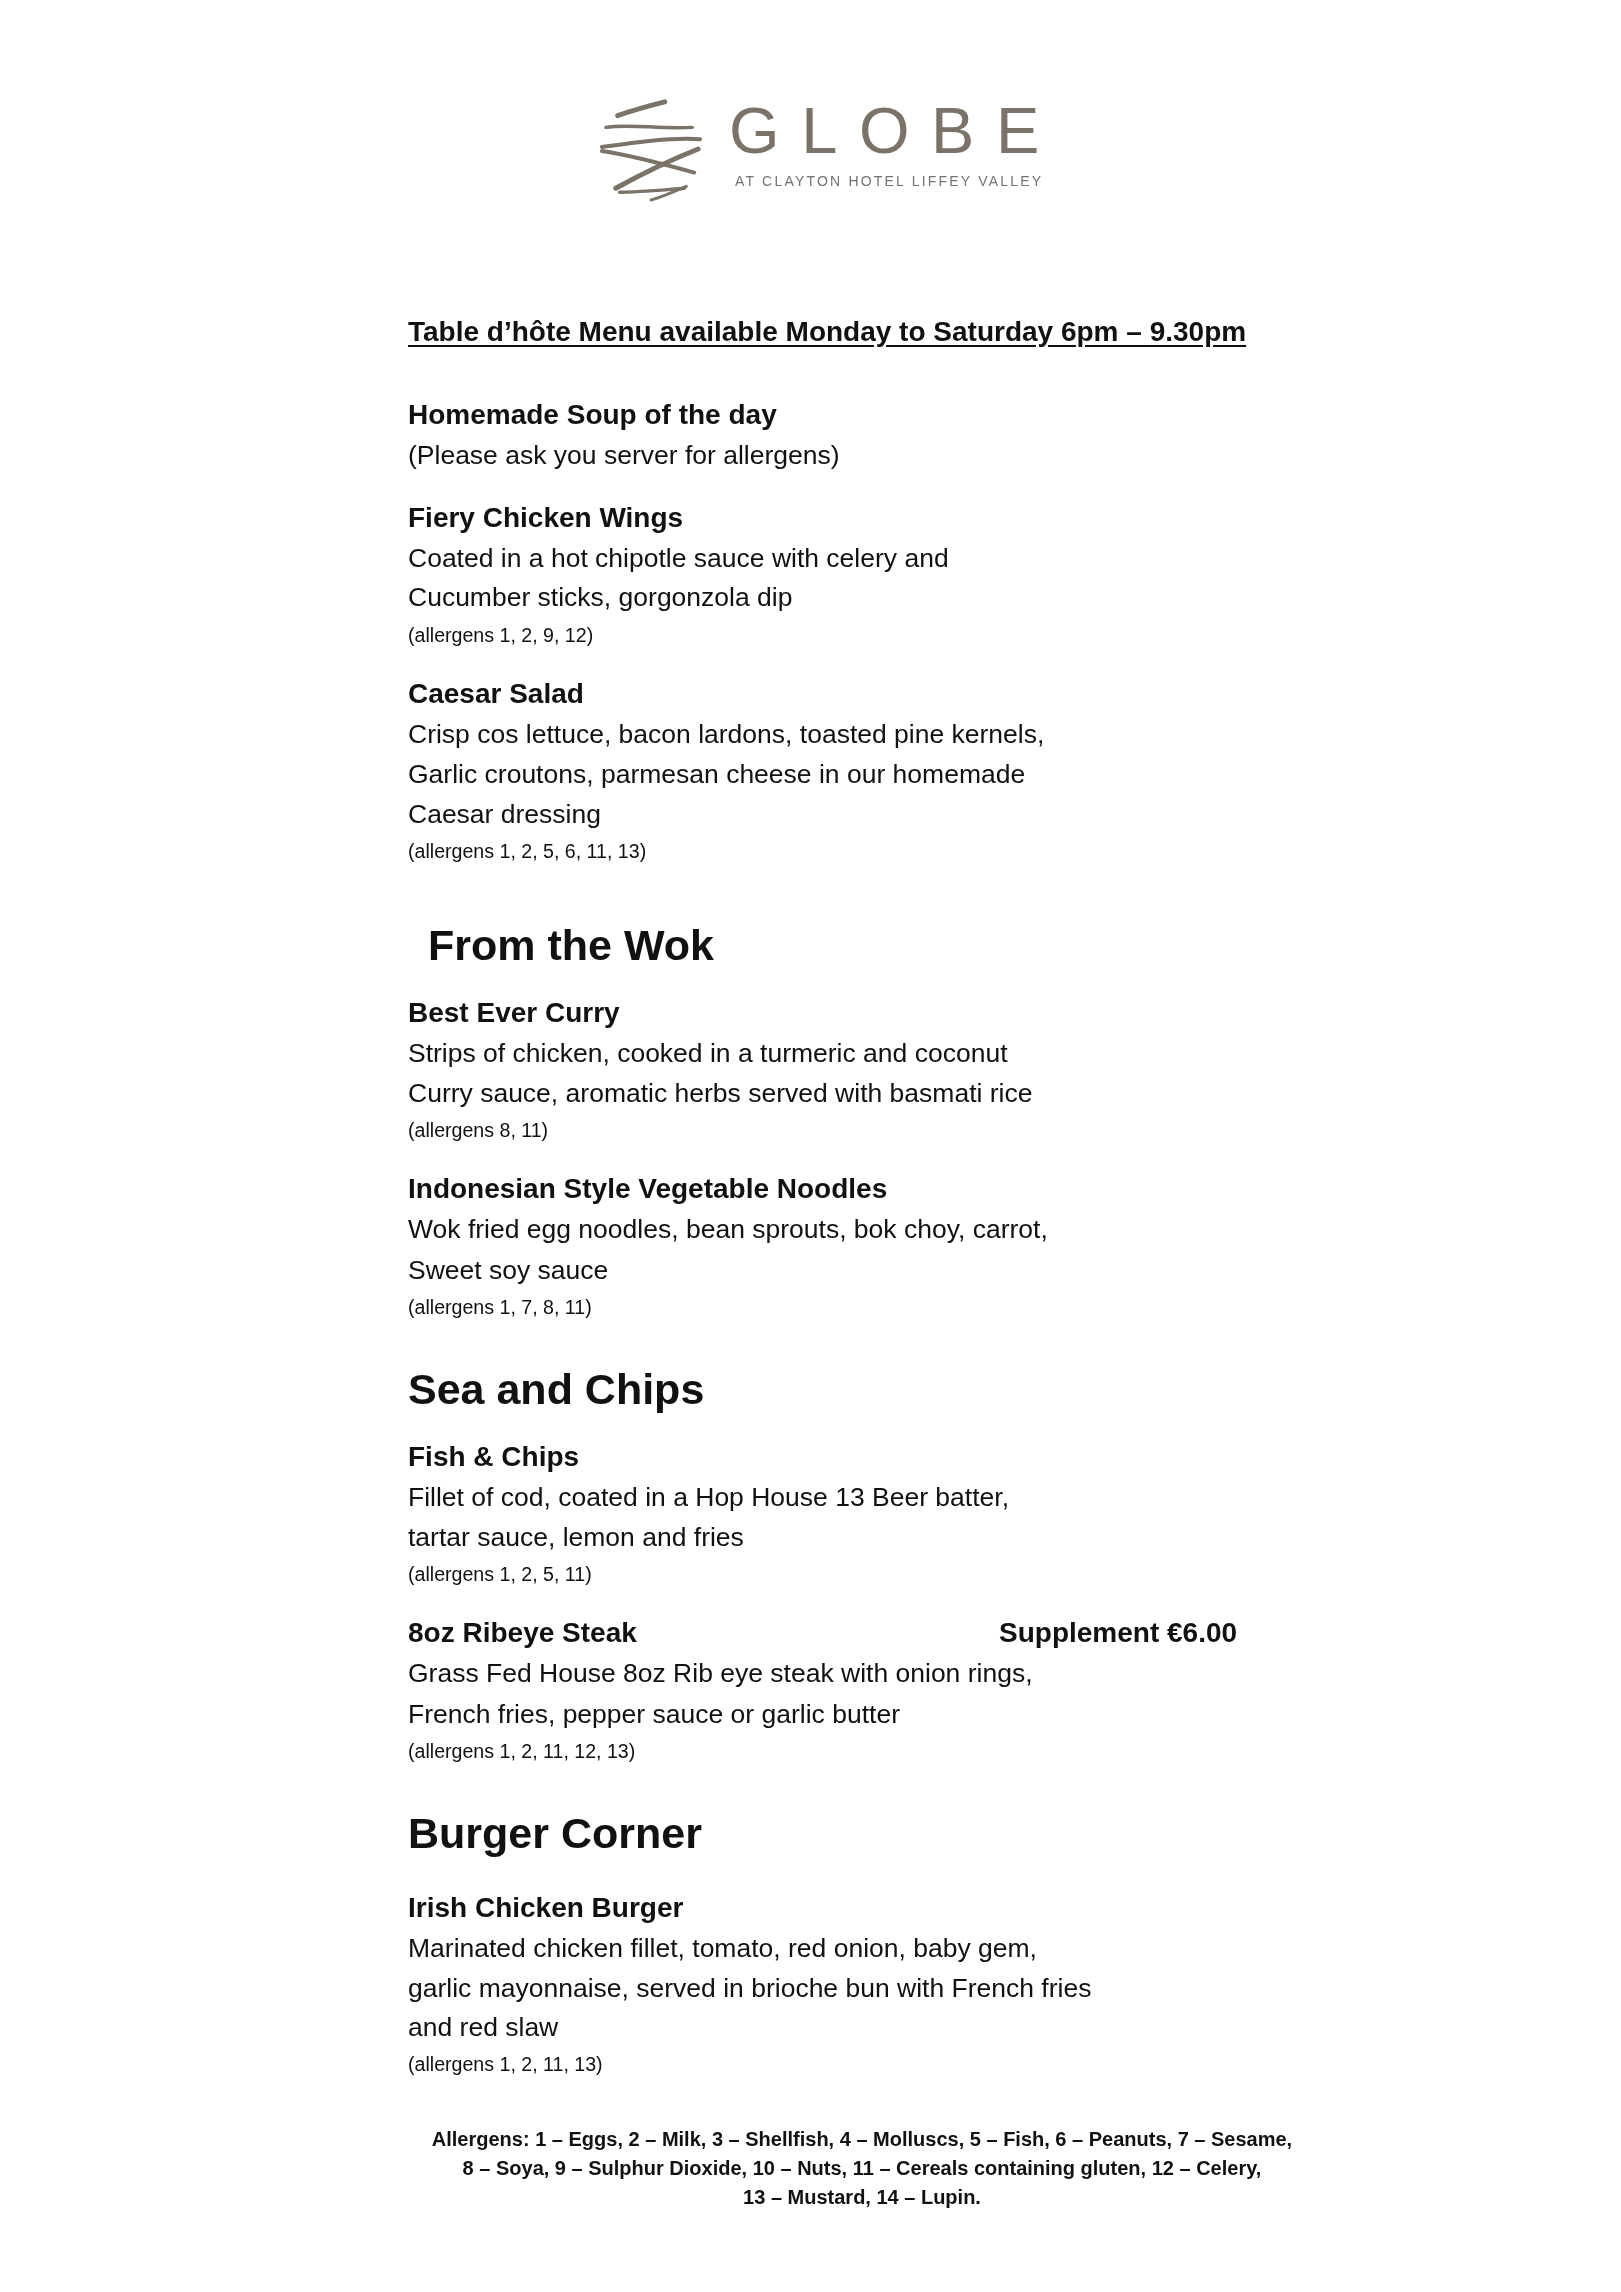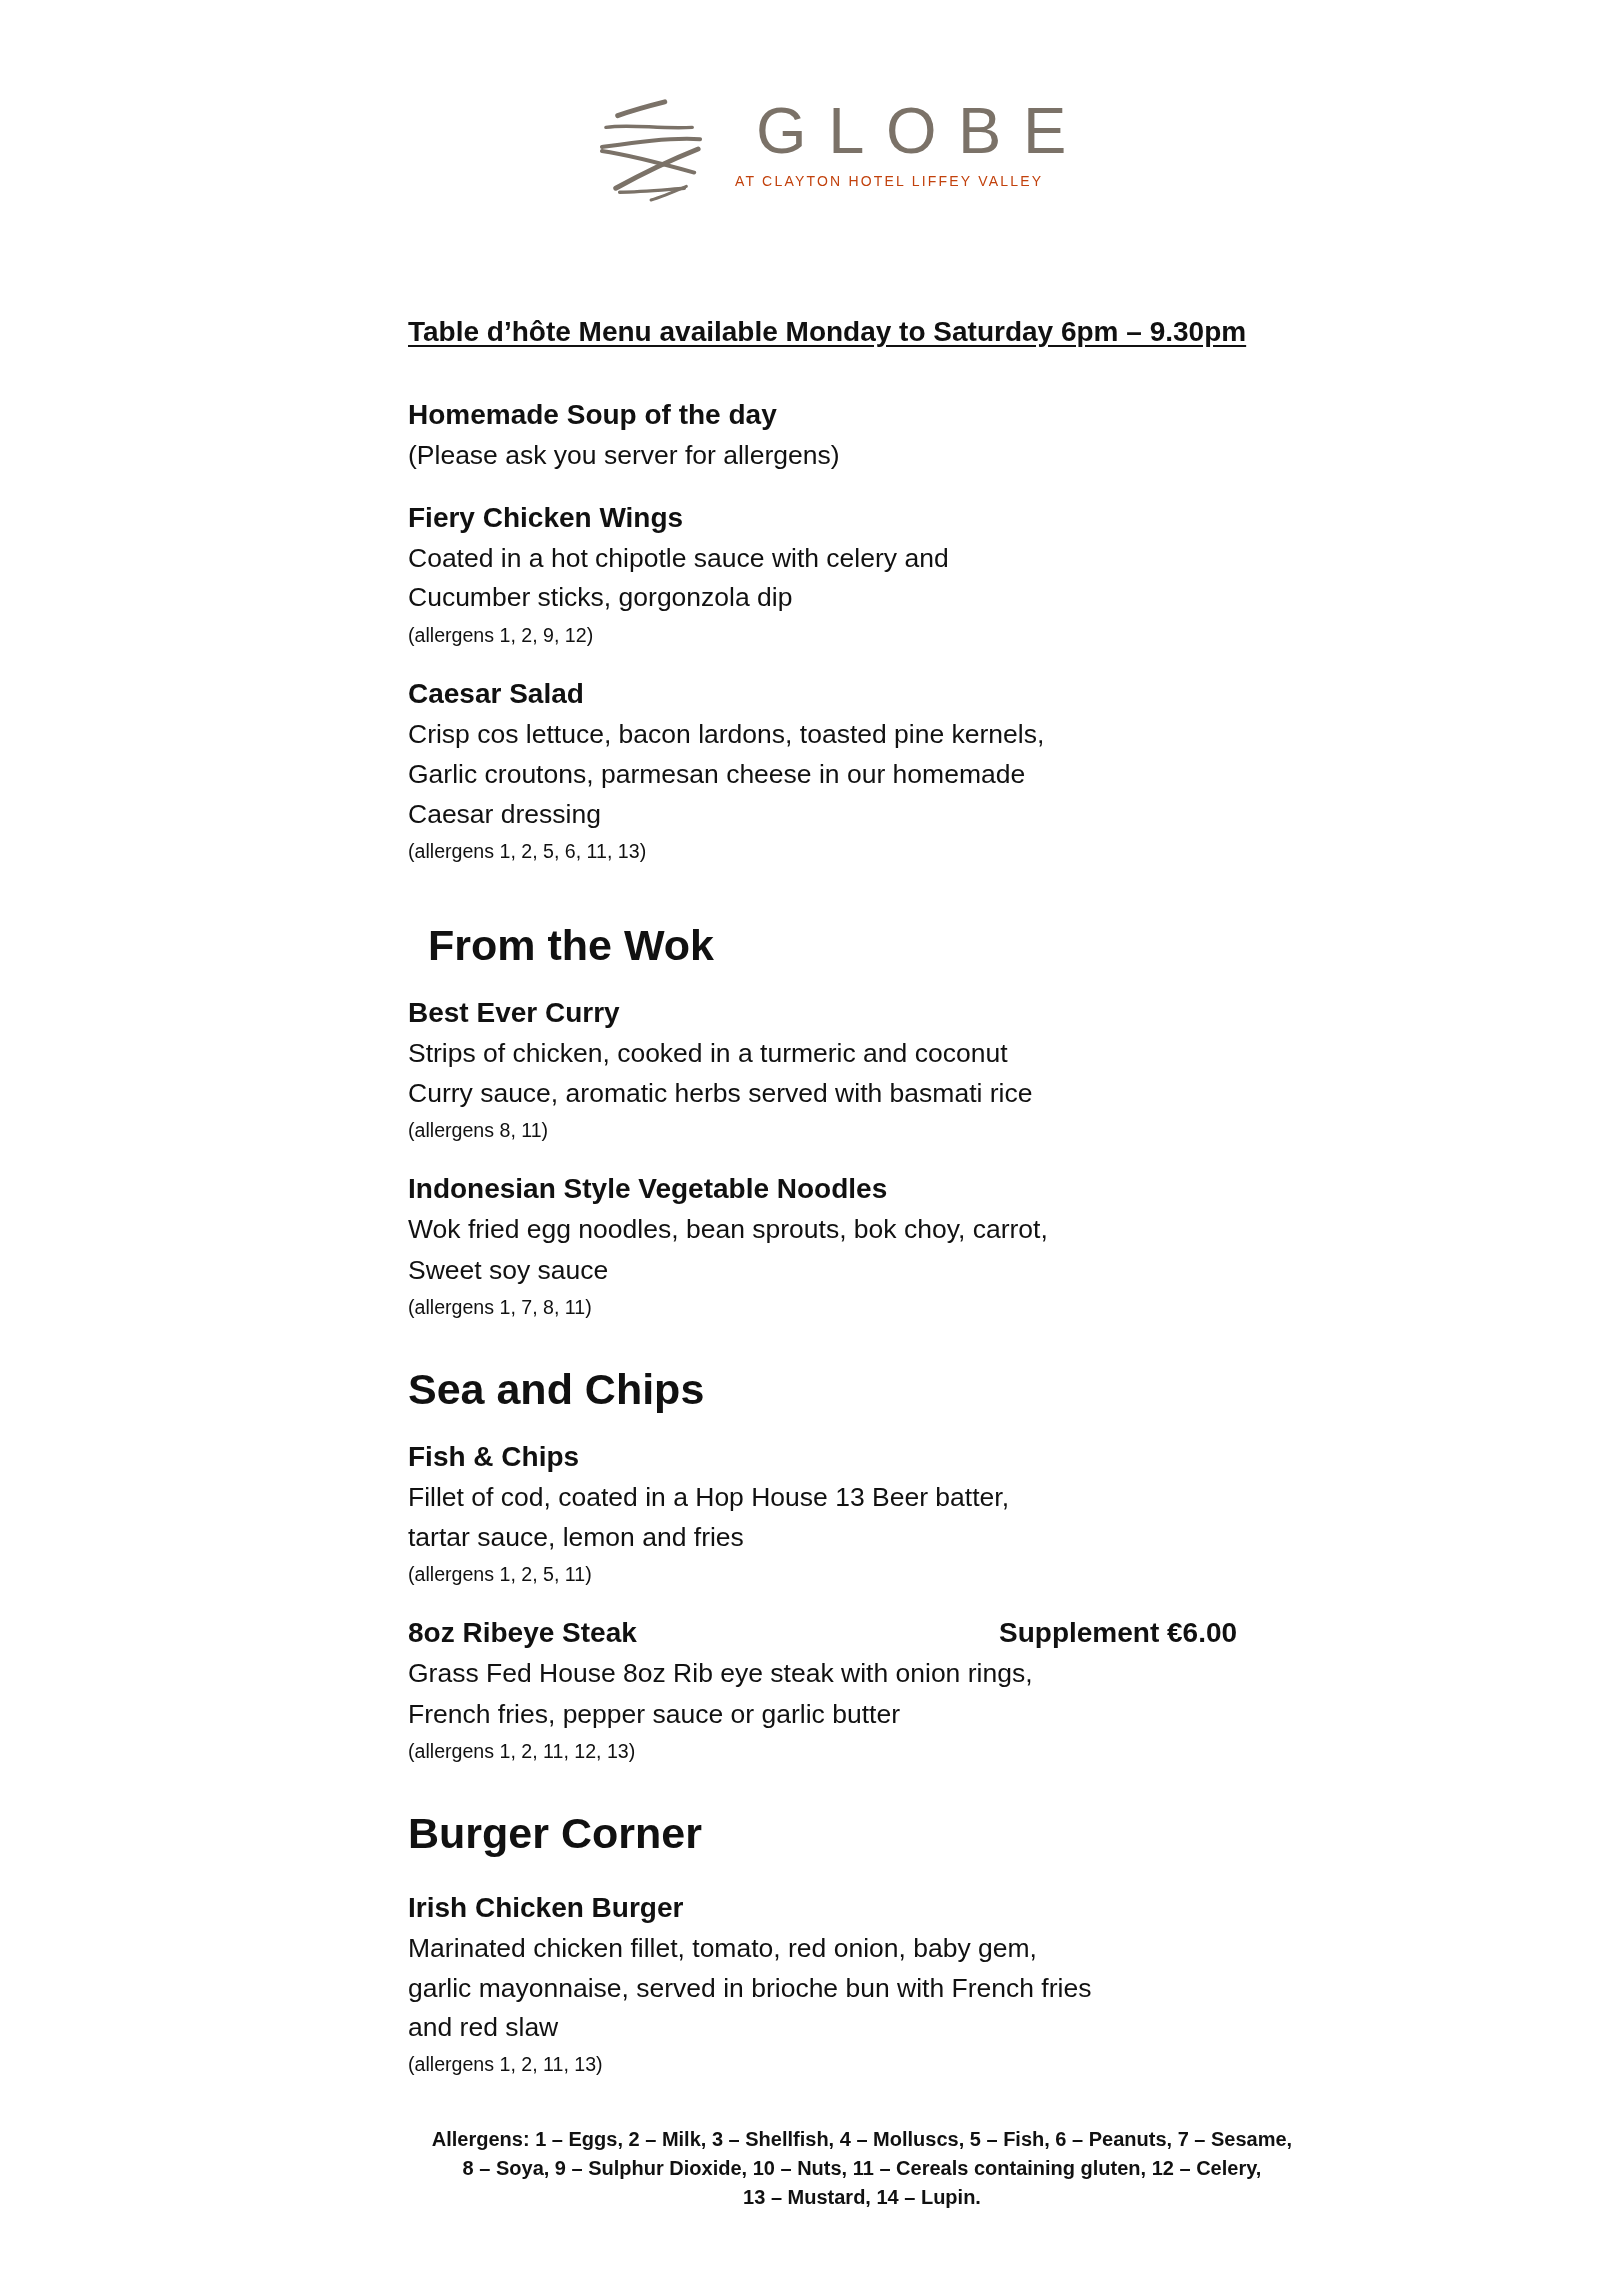--- a/index.html
+++ b/index.html
@@ -1,23 +1,23 @@
 <!DOCTYPE html>
 <html><head>
 <meta charset="utf-8">
 <style>
   html, body { margin: 0; padding: 0; background: #ffffff; }
   body { width: 1621px; height: 2293px; position: relative; overflow: hidden;
          font-family: "Liberation Sans", "DejaVu Sans", sans-serif; color: #111; }
   .abs { position: absolute; white-space: nowrap; }
   .logo-mark { position: absolute; left: 600px; top: 94px; width: 106px; height: 108px; }
   .logo-word { position: absolute; left: 729px; top: 98px; font-size: 65px; letter-spacing: 21.6px;
-               color: #7b7268; font-weight: 300; line-height: 1; margin-left: 27px; }
+               color: #7b7268; font-weight: 300; line-height: 1; }
   .logo-sub { position: absolute; left: 735px; top: 174px; font-size: 14px; letter-spacing: 2.2px;
-              color: #c2410c; line-height: 1; }
+              color: #737373; line-height: 1; }
   .intro { left: 408px; top: 316px; font-size: 28px; font-weight: bold; text-decoration: underline;
            text-underline-offset: 3.9px; }
   .dish-name { font-size: 28px; font-weight: bold; line-height: 1; text-align: right; }
   .desc { font-size: 26.5px; line-height: 1; }
   .allergen { font-size: 19.6px; line-height: 1; }
   .section-title { font-size: 43px; font-weight: bold; line-height: 1; }
   .supp { font-size: 28px; font-weight: bold; line-height: 1; }
   .footer { position: absolute; left: 323px; width: 1078px; top: 2125px; text-align: center;
             font-size: 20px; font-weight: bold; line-height: 29px; }
 </style>

